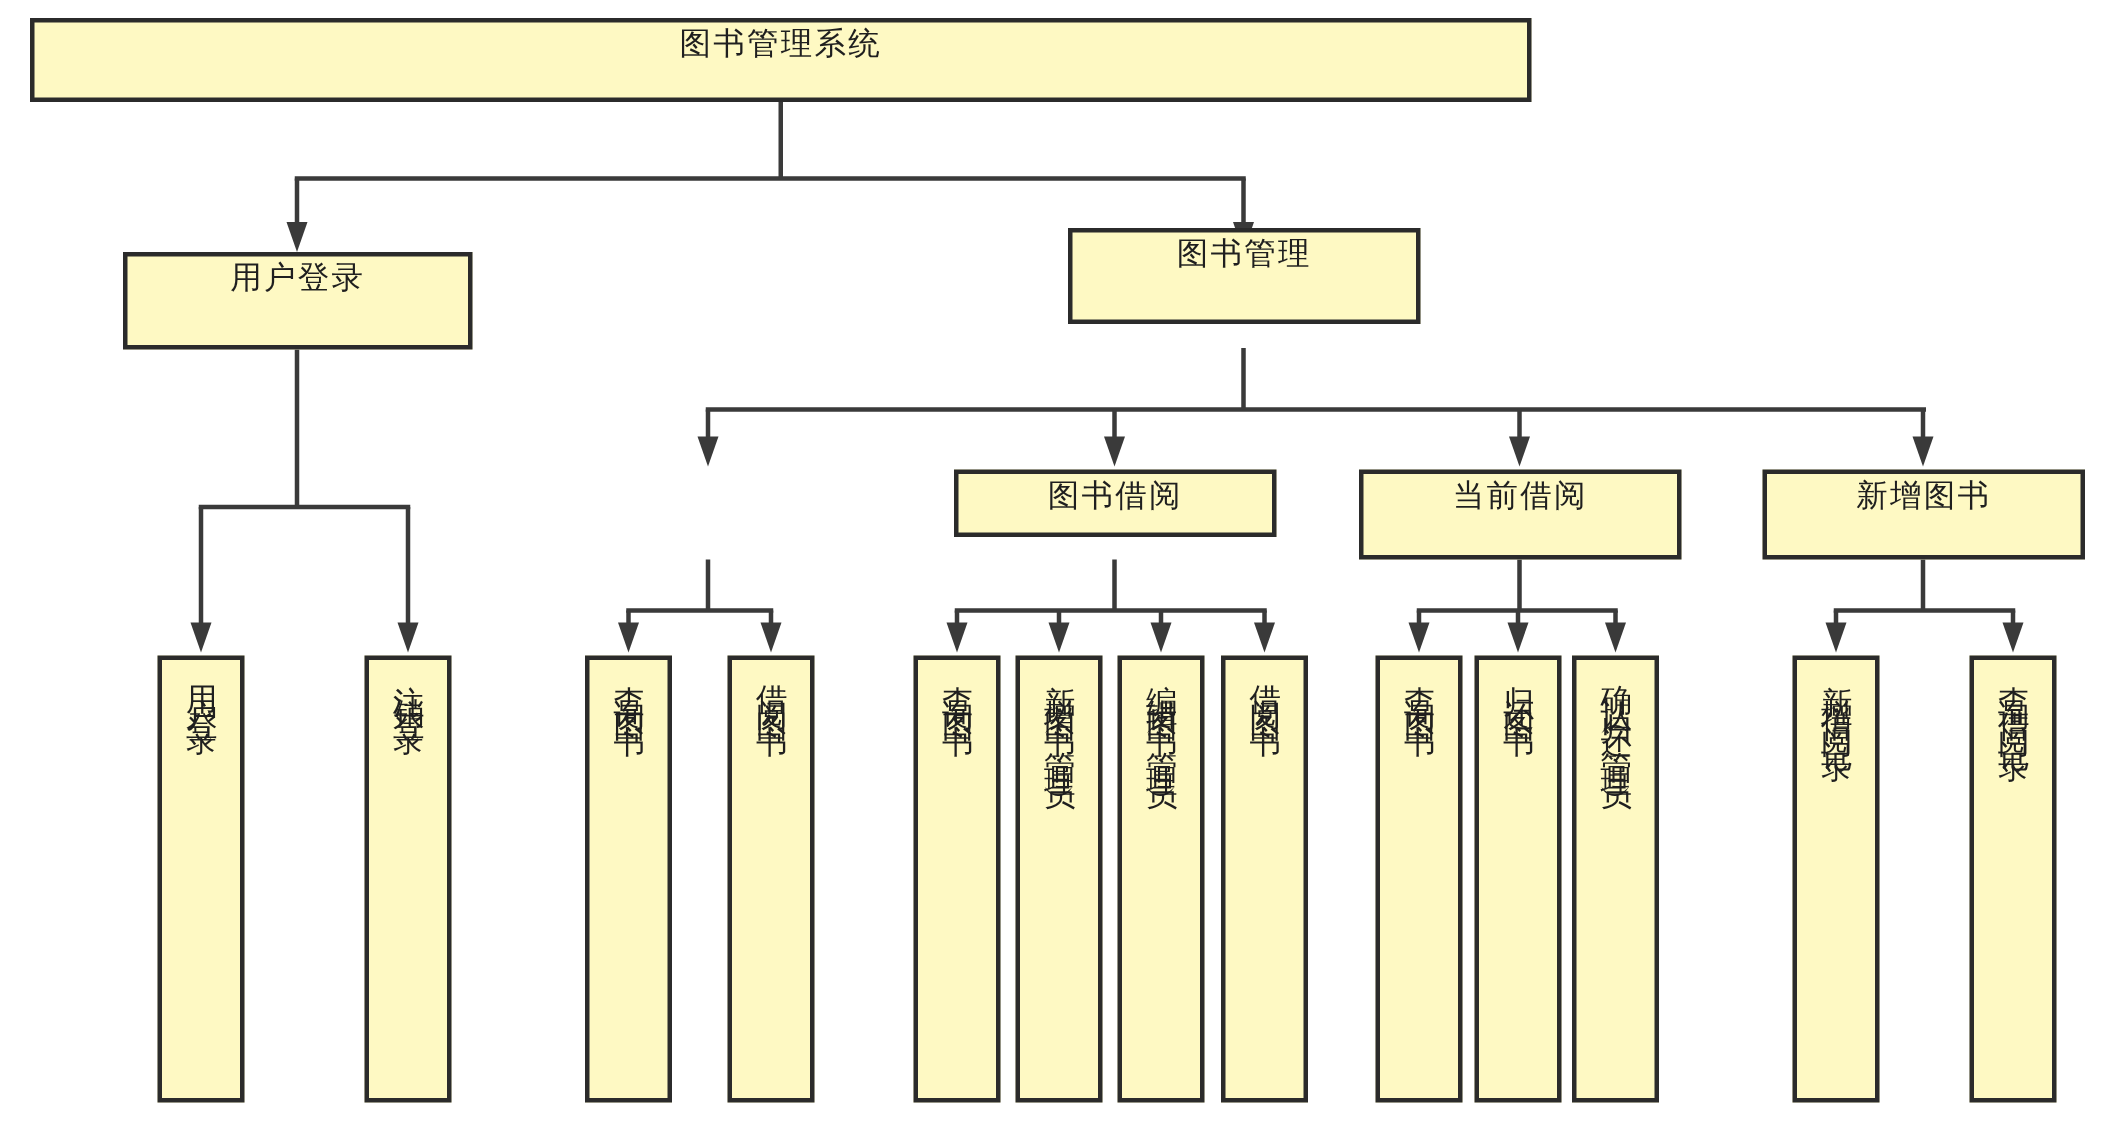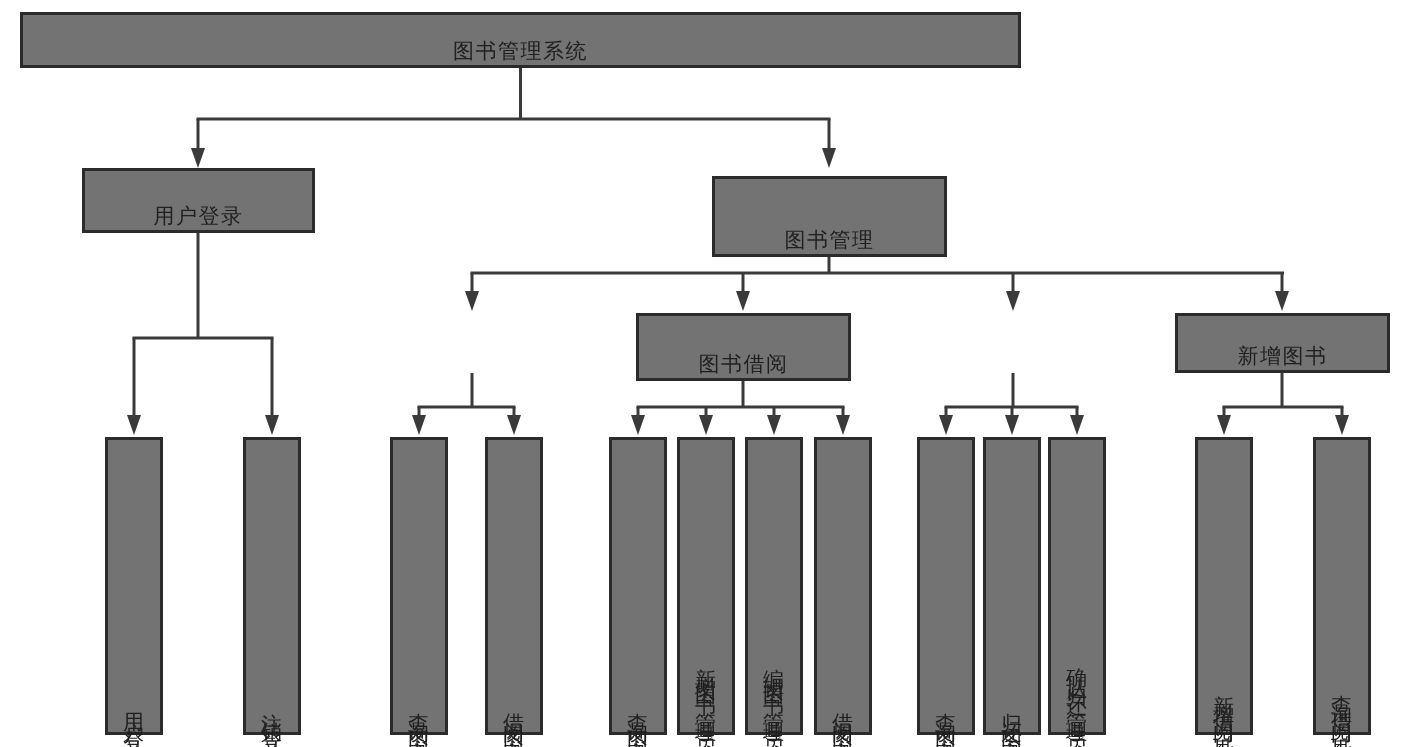--- a/index.html
+++ b/index.html
@@ -7,23 +7,23 @@
   }
   html,body{margin:0;padding:0;background:var(--bg);}
   .canvas{
     position:relative; width:1405px; height:747px; background:var(--bg);
     font-family:"Liberation Sans", sans-serif; overflow:hidden;
   }
   svg.connectors{position:absolute;left:0;top:0;pointer-events:none;}
   .cline{stroke:var(--line);stroke-width:3;fill:none;}
   .ahead{fill:var(--line);stroke:none;}
   .box{
-    position:absolute; box-sizing:border-box; background:#737373;
+    position:absolute; box-sizing:border-box; background:#fef9c3;
     border:3px solid var(--border);
-    display:flex; align-items:flex-end; justify-content:center;
+    display:flex; align-items:flex-start; justify-content:center;
     color:var(--text);
   }
   .hbox span{font-size:21px; letter-spacing:1.5px; white-space:nowrap;}
   .vbox span{
     writing-mode:vertical-rl; text-orientation:mixed;
     font-size:21px; letter-spacing:9px; line-height:1;
     white-space:nowrap;
   }
   .watermark{
     position:absolute; left:1186px; top:711px;
@@ -104,26 +104,29 @@
     </g>
   </svg>
 
   <div class="box hbox" style="left:20px;top:12px;width:1001px;height:56px">
     <span>图书管理系统</span>
   </div>
 
   <div class="box hbox" style="left:82px;top:168px;width:233px;height:65px">
     <span>用户登录</span>
   </div>
-  <div class="box hbox" style="left:712px;top:176px;width:235px;height:81px">
+  <div class="box hbox" style="left:712px;top:152px;width:235px;height:64px">
     <span>图书管理</span>
   </div>
 
-  <div class="box hbox" style="left:636px;top:313px;width:215px;height:68px">
+  <div class="box hbox" style="left:636px;top:313px;width:215px;height:45px">
     <span>图书借阅</span>
+  </div>
+  <div class="box hbox" style="left:906px;top:313px;width:215px;height:60px">
+    <span>当前借阅</span>
   </div>
   <div class="box hbox" style="left:1175px;top:313px;width:215px;height:60px">
     <span>新增图书</span>
   </div>
 
   <div class="box vbox" style="left:105px;top:437px;width:58px;height:298px">
     <span>用户登录</span>
   </div>
   <div class="box vbox" style="left:243px;top:437px;width:58px;height:298px">
     <span>注销登录</span>

